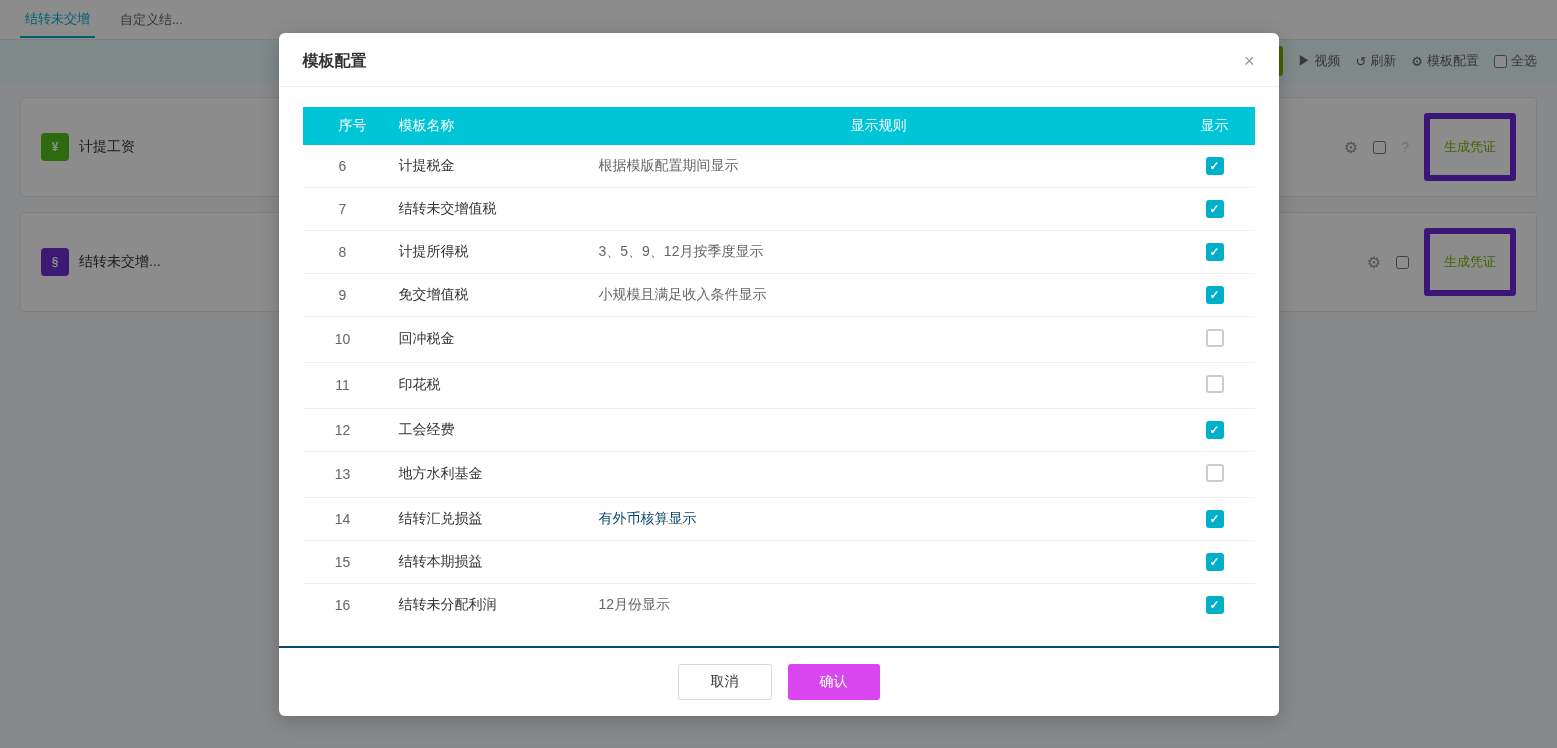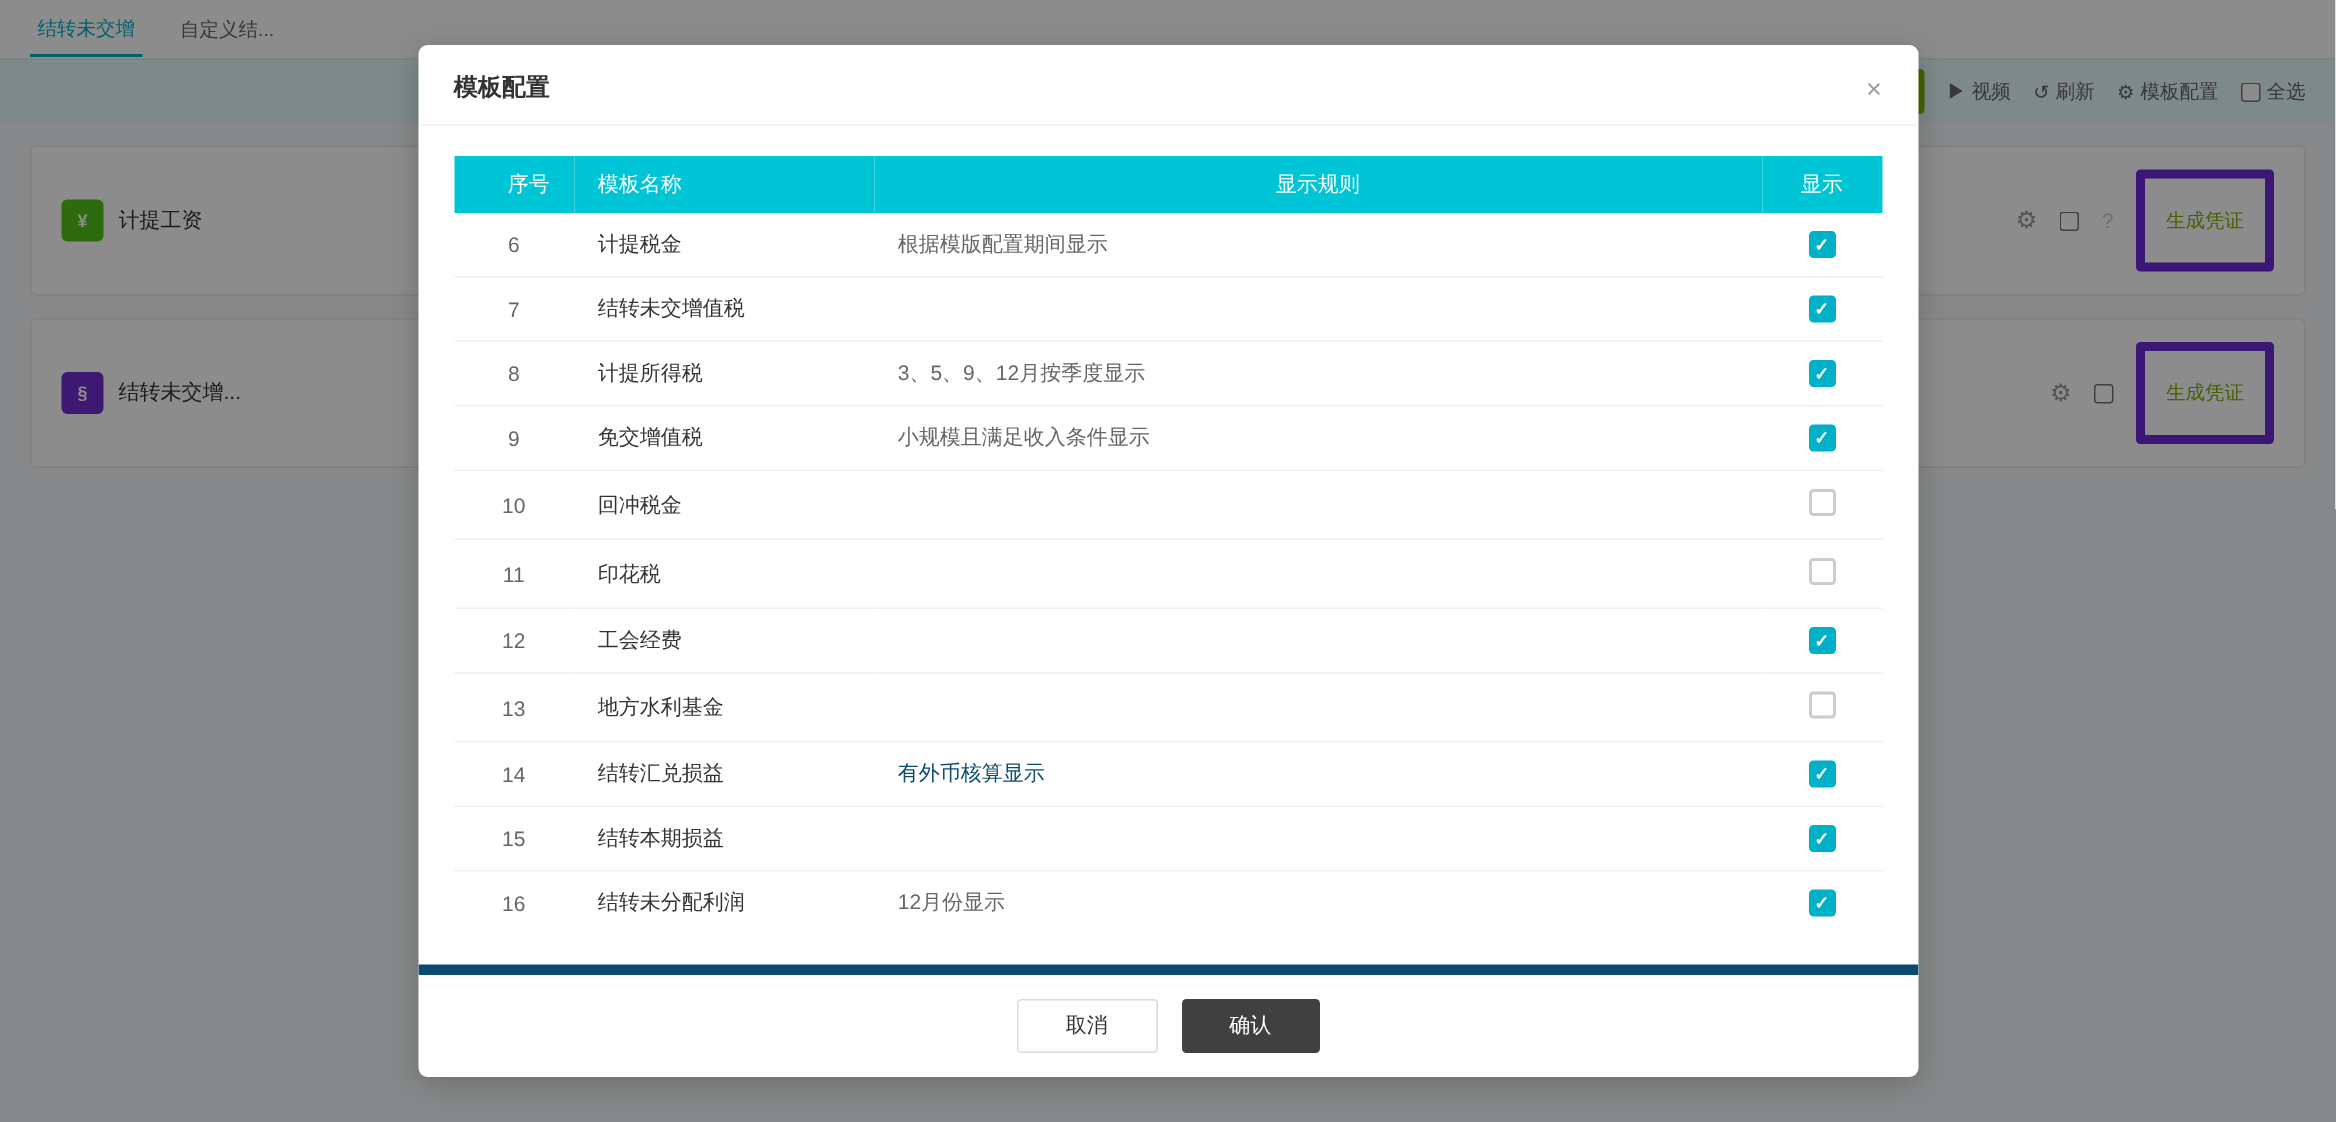--- a/index.html
+++ b/index.html
@@ -324,37 +324,37 @@
       background: #fff;
       border-color: #ccc;
     }
 
     
     .dialog-footer {
       padding: 16px 24px;
       display: flex;
       justify-content: center;
       gap: 16px;
-      border-top: 7px solid #0c4a6e;
+      border-top: 2px solid #0c4a6e;
     }
 
     .btn-cancel {
       padding: 8px 32px;
       border: 1px solid #d9d9d9;
       background: #fff;
       color: #333;
       border-radius: 3px;
       cursor: pointer;
       font-size: 14px;
     }
 
     .btn-confirm {
       padding: 8px 32px;
       border: none;
-      background: #404040;
+      background: #d946ef;
       color: #fff;
       border-radius: 3px;
       cursor: pointer;
       font-size: 14px;
     }
 
     
     .dialog-body::-webkit-scrollbar {
       width: 6px;
     }

